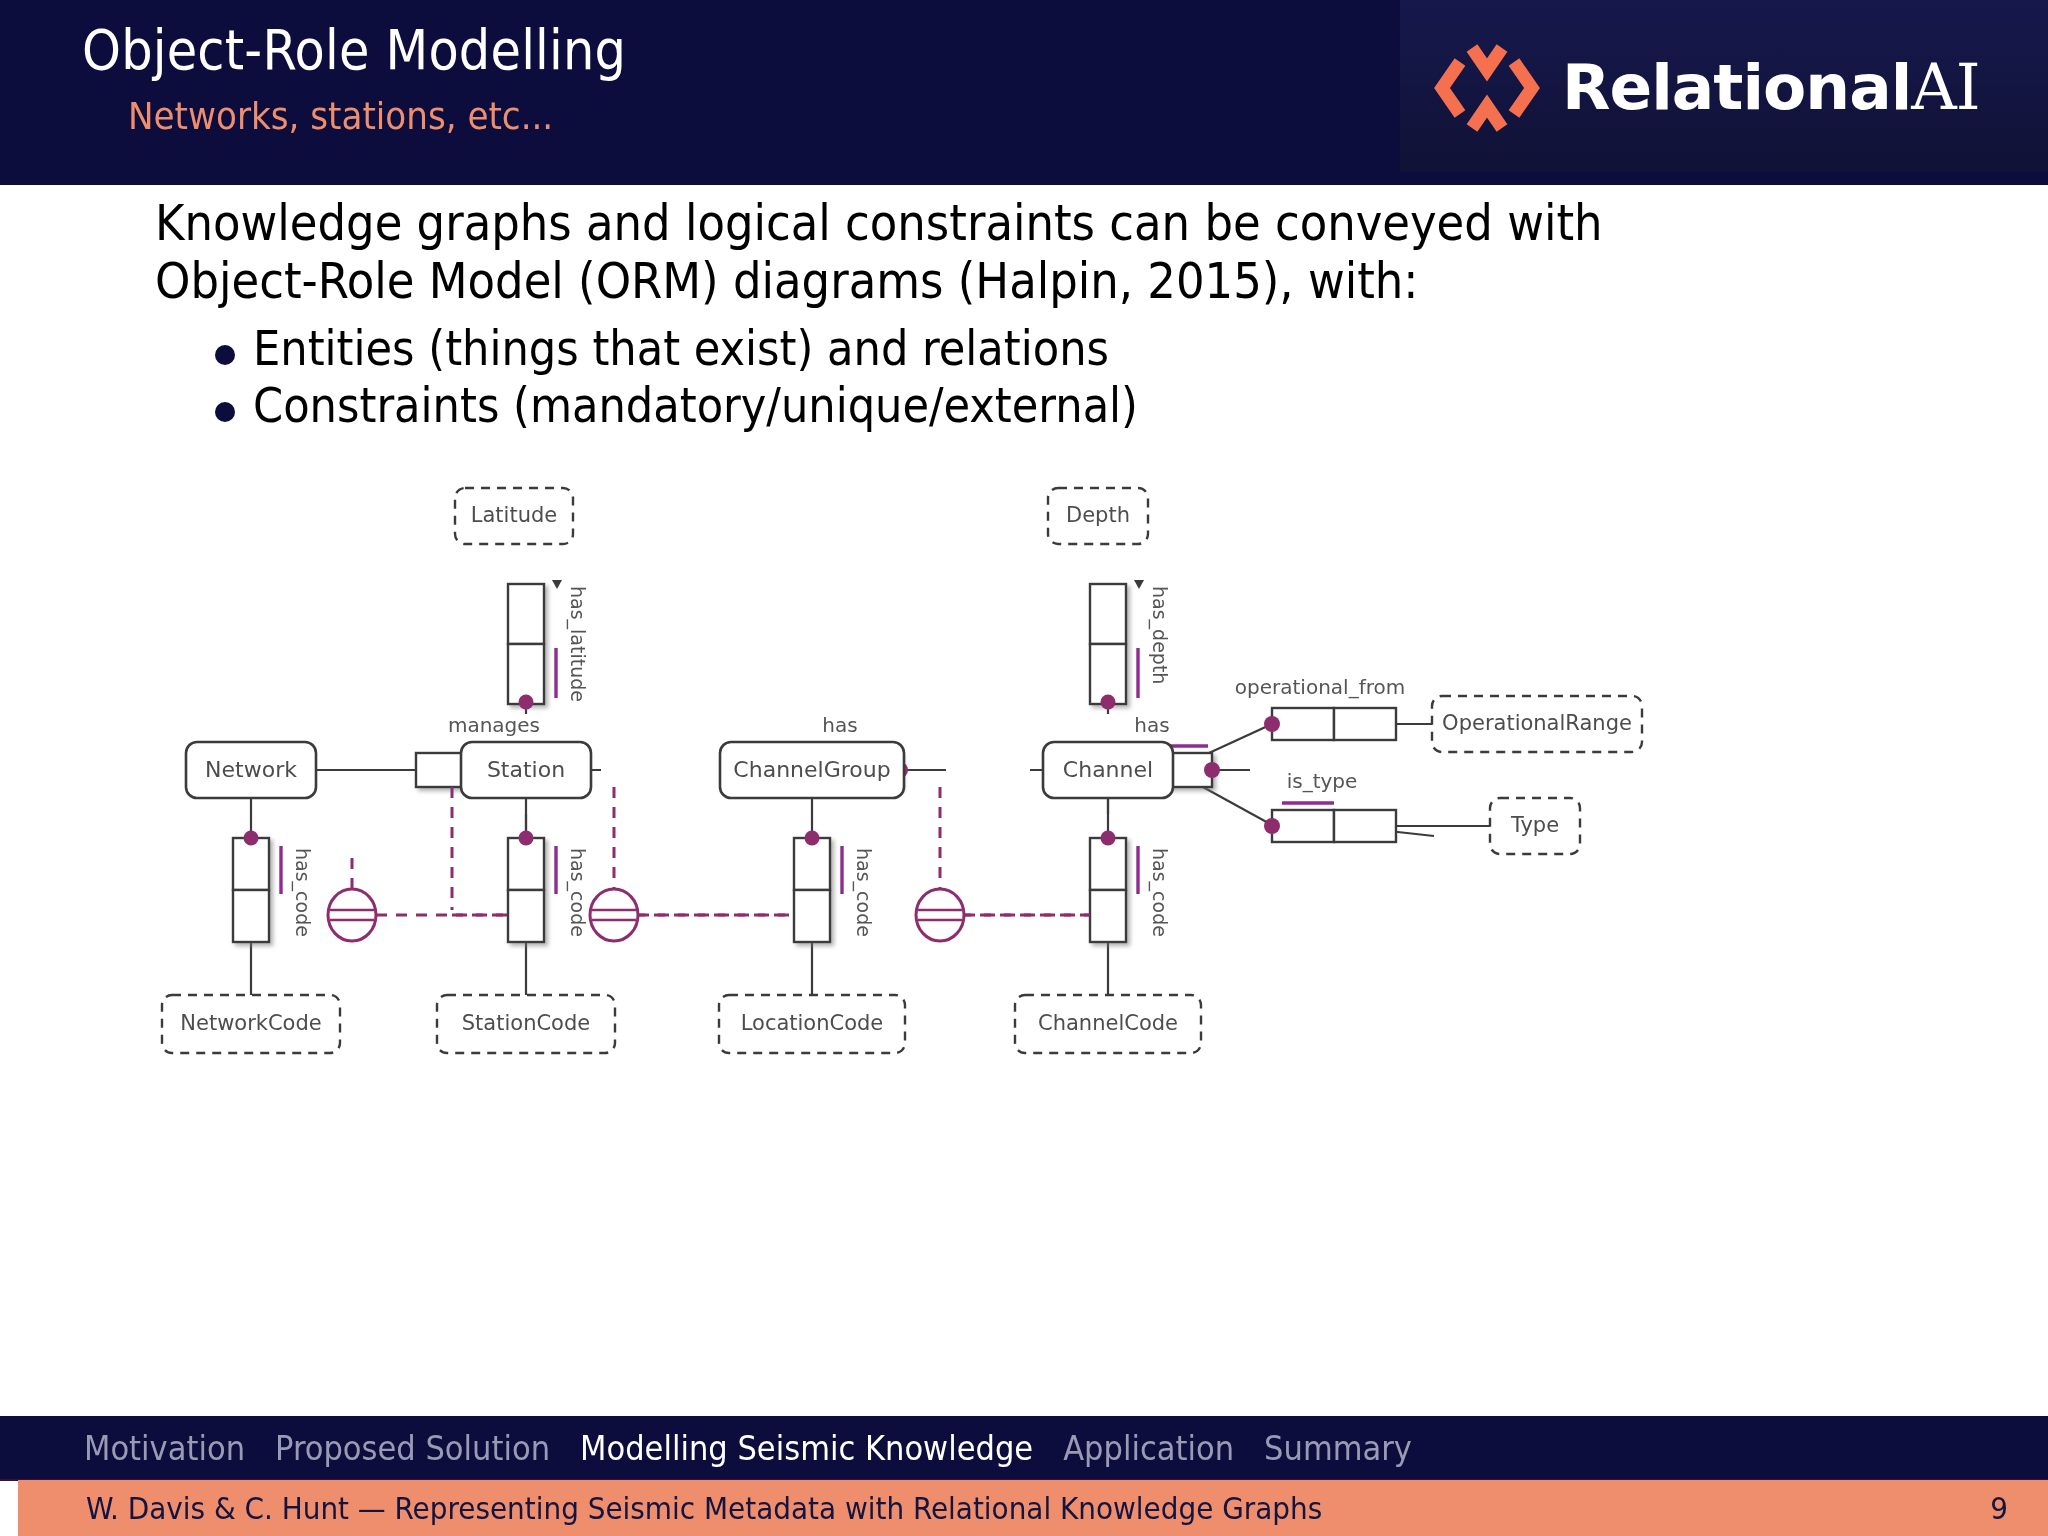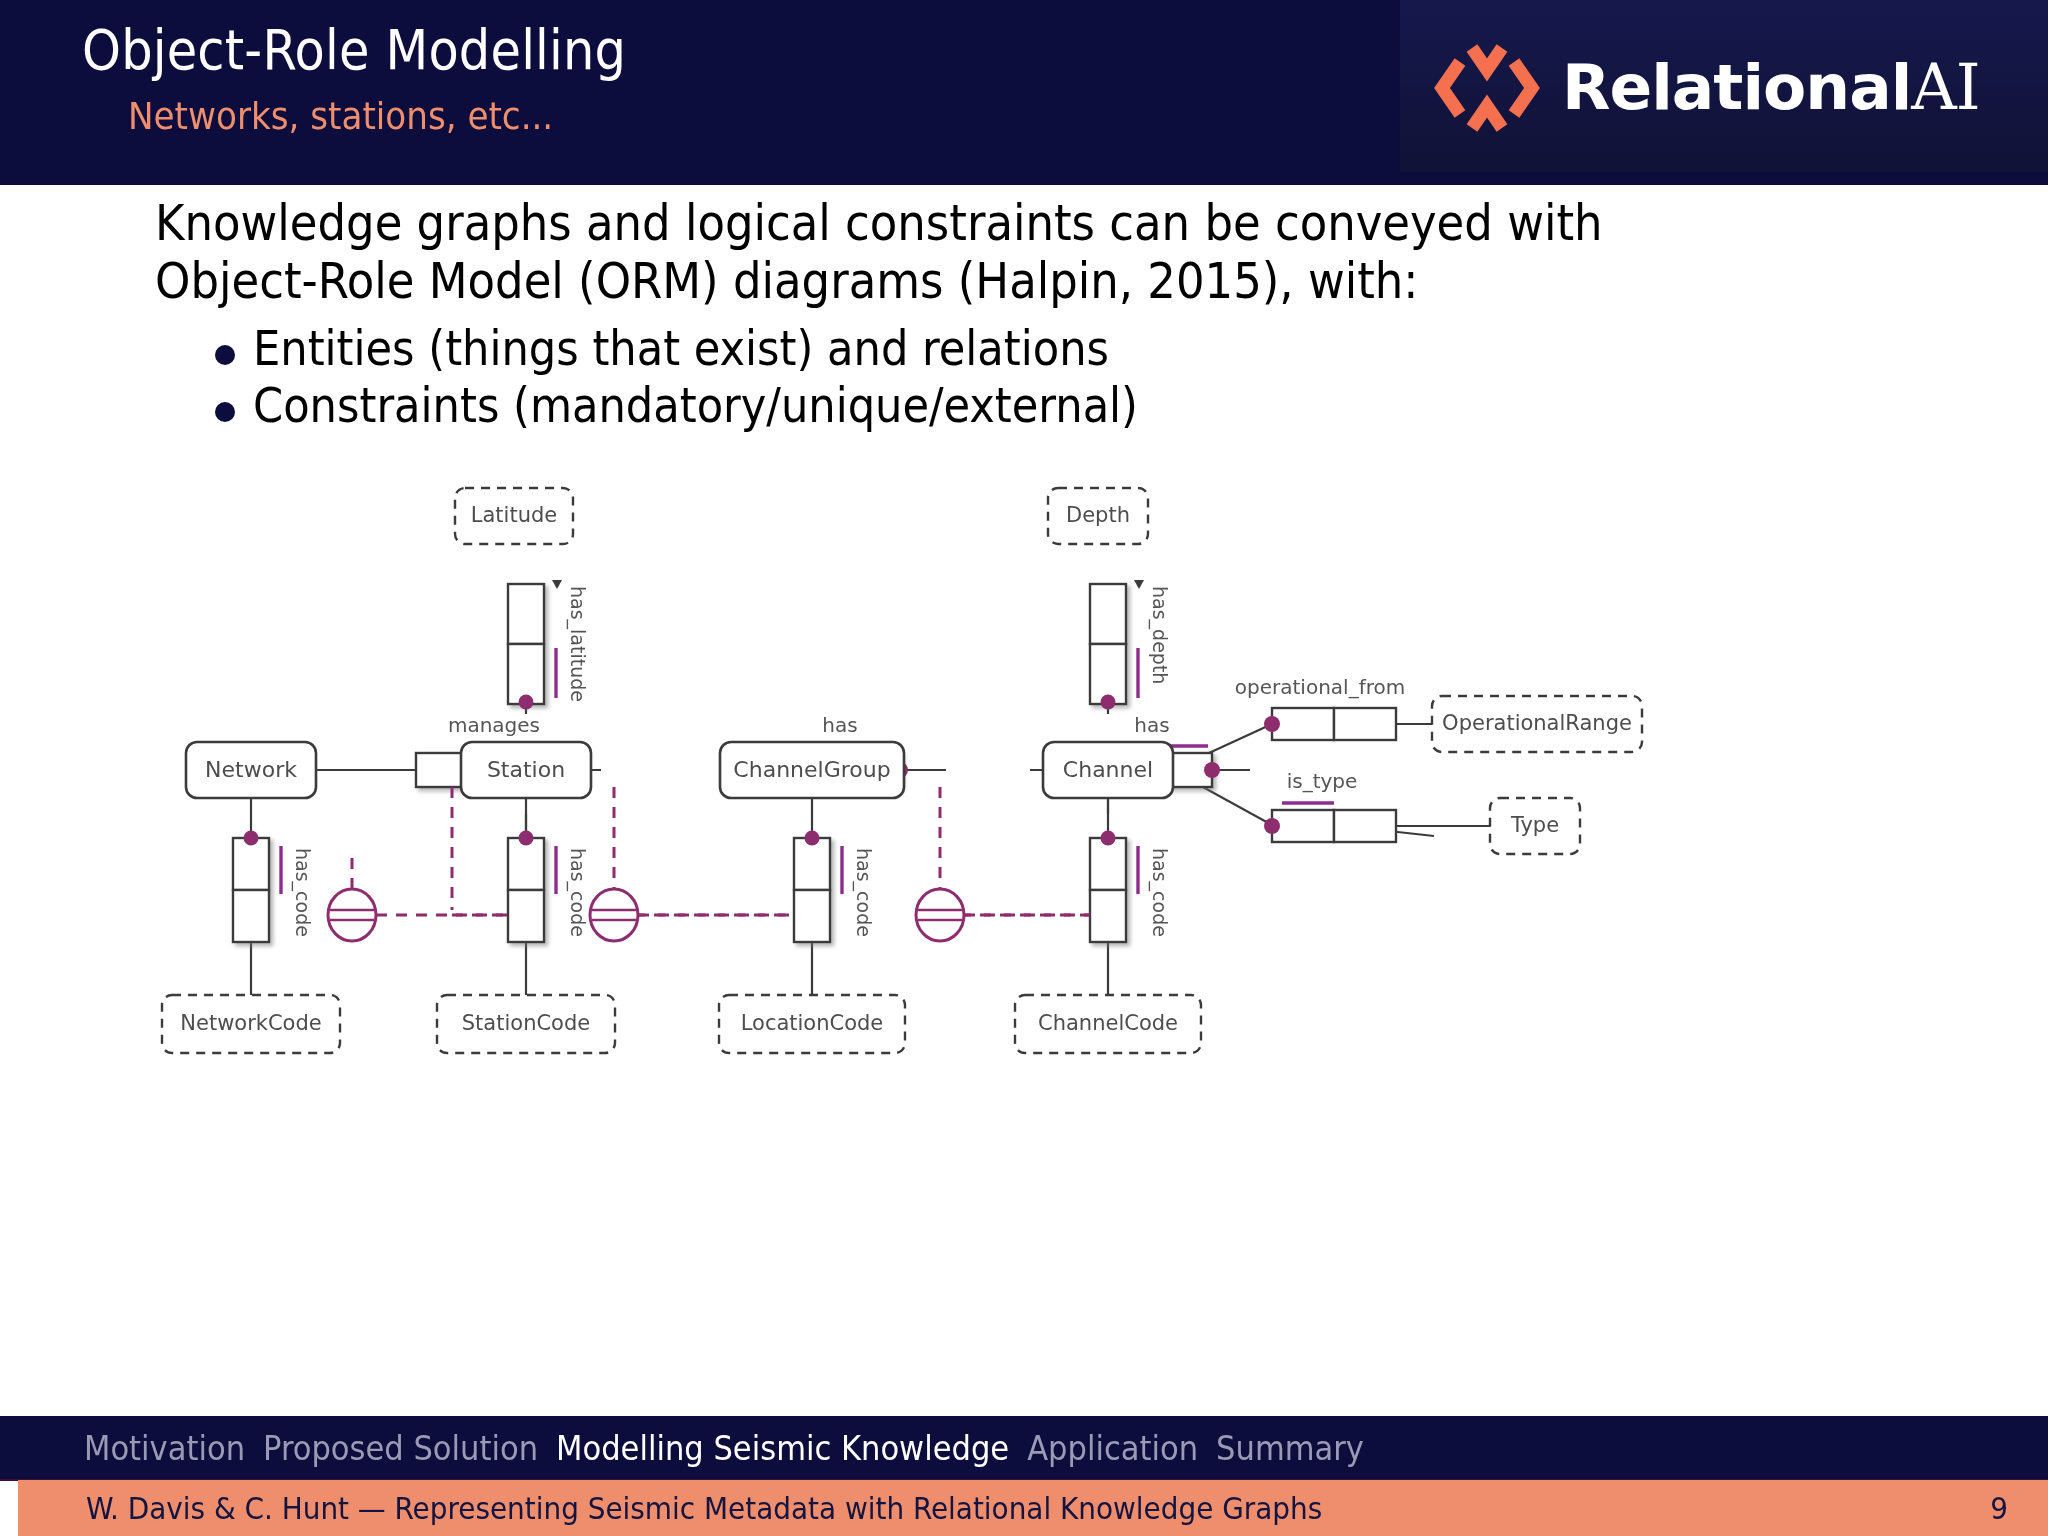--- a/index.html
+++ b/index.html
@@ -70,21 +70,21 @@
   #diagram{position:absolute;left:0;top:470px;width:1632px;height:600px;}
   #diagram svg{display:block;}
 
   
   #nav-bar{
     position:absolute;left:0;top:1416px;width:2048px;height:64px;
     background:#0d0d3d;
     display:flex;align-items:center;
   }
   #nav-inner{
-    margin-left:84px;display:flex;align-items:baseline;gap:18px;
+    margin-left:84px;display:flex;align-items:baseline;gap:30px;
     font-family:"DejaVu Sans Condensed","DejaVu Sans",sans-serif;
     font-size:34px;
   }
   .nav-item{color:#9a9ab4;white-space:nowrap;}
   .nav-item.active{color:#ffffff;}
   #foot-bar{
     position:absolute;left:18px;top:1480px;width:2048px;height:56px;
     background:#ef8e6d;
     display:flex;align-items:center;justify-content:space-between;
     font-family:"DejaVu Sans Condensed","DejaVu Sans",sans-serif;

